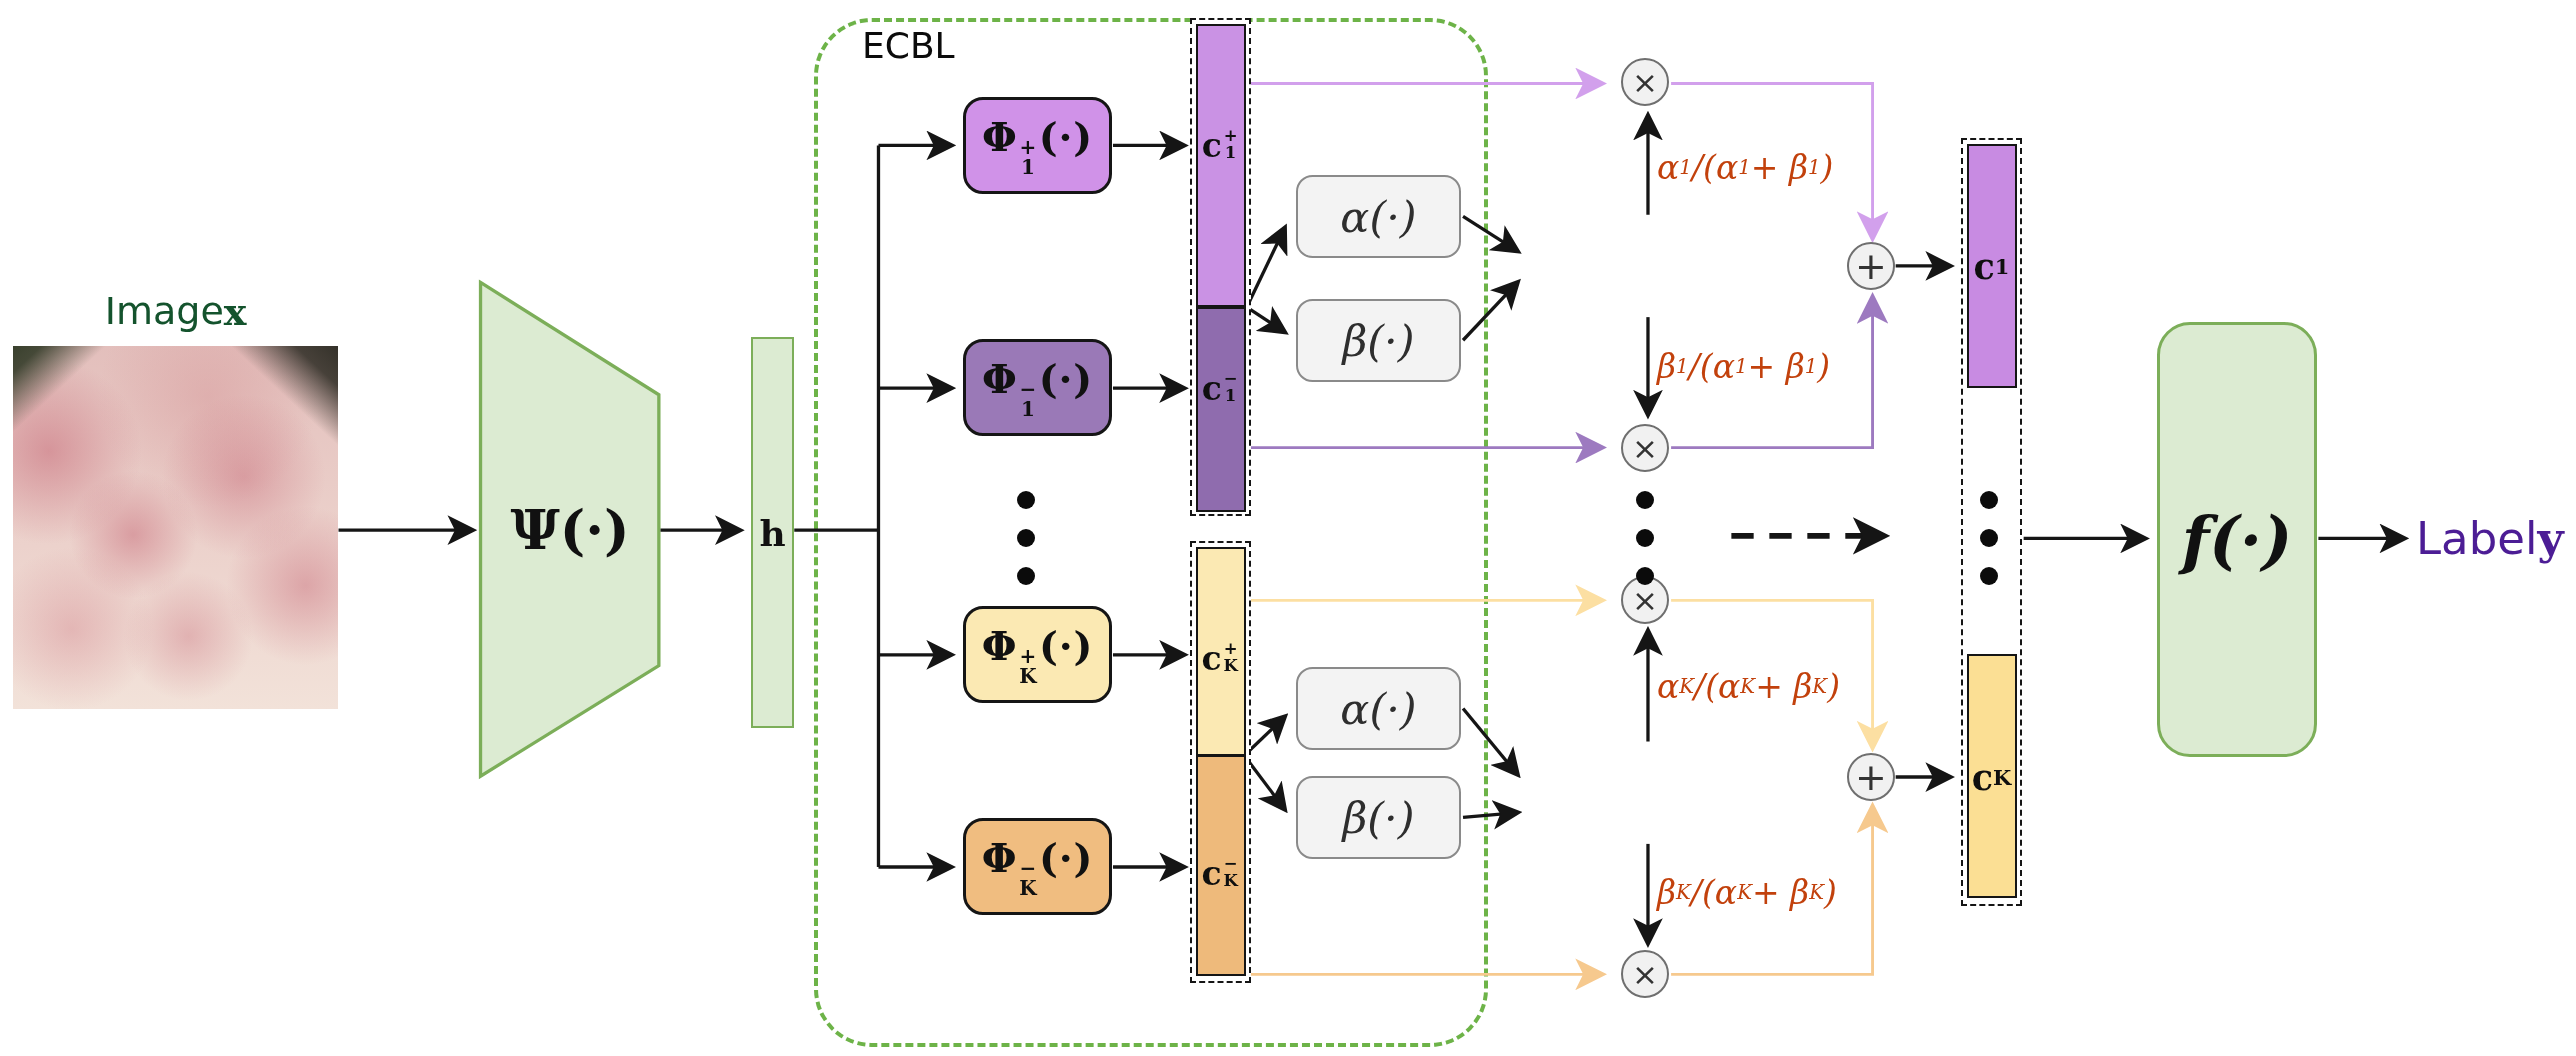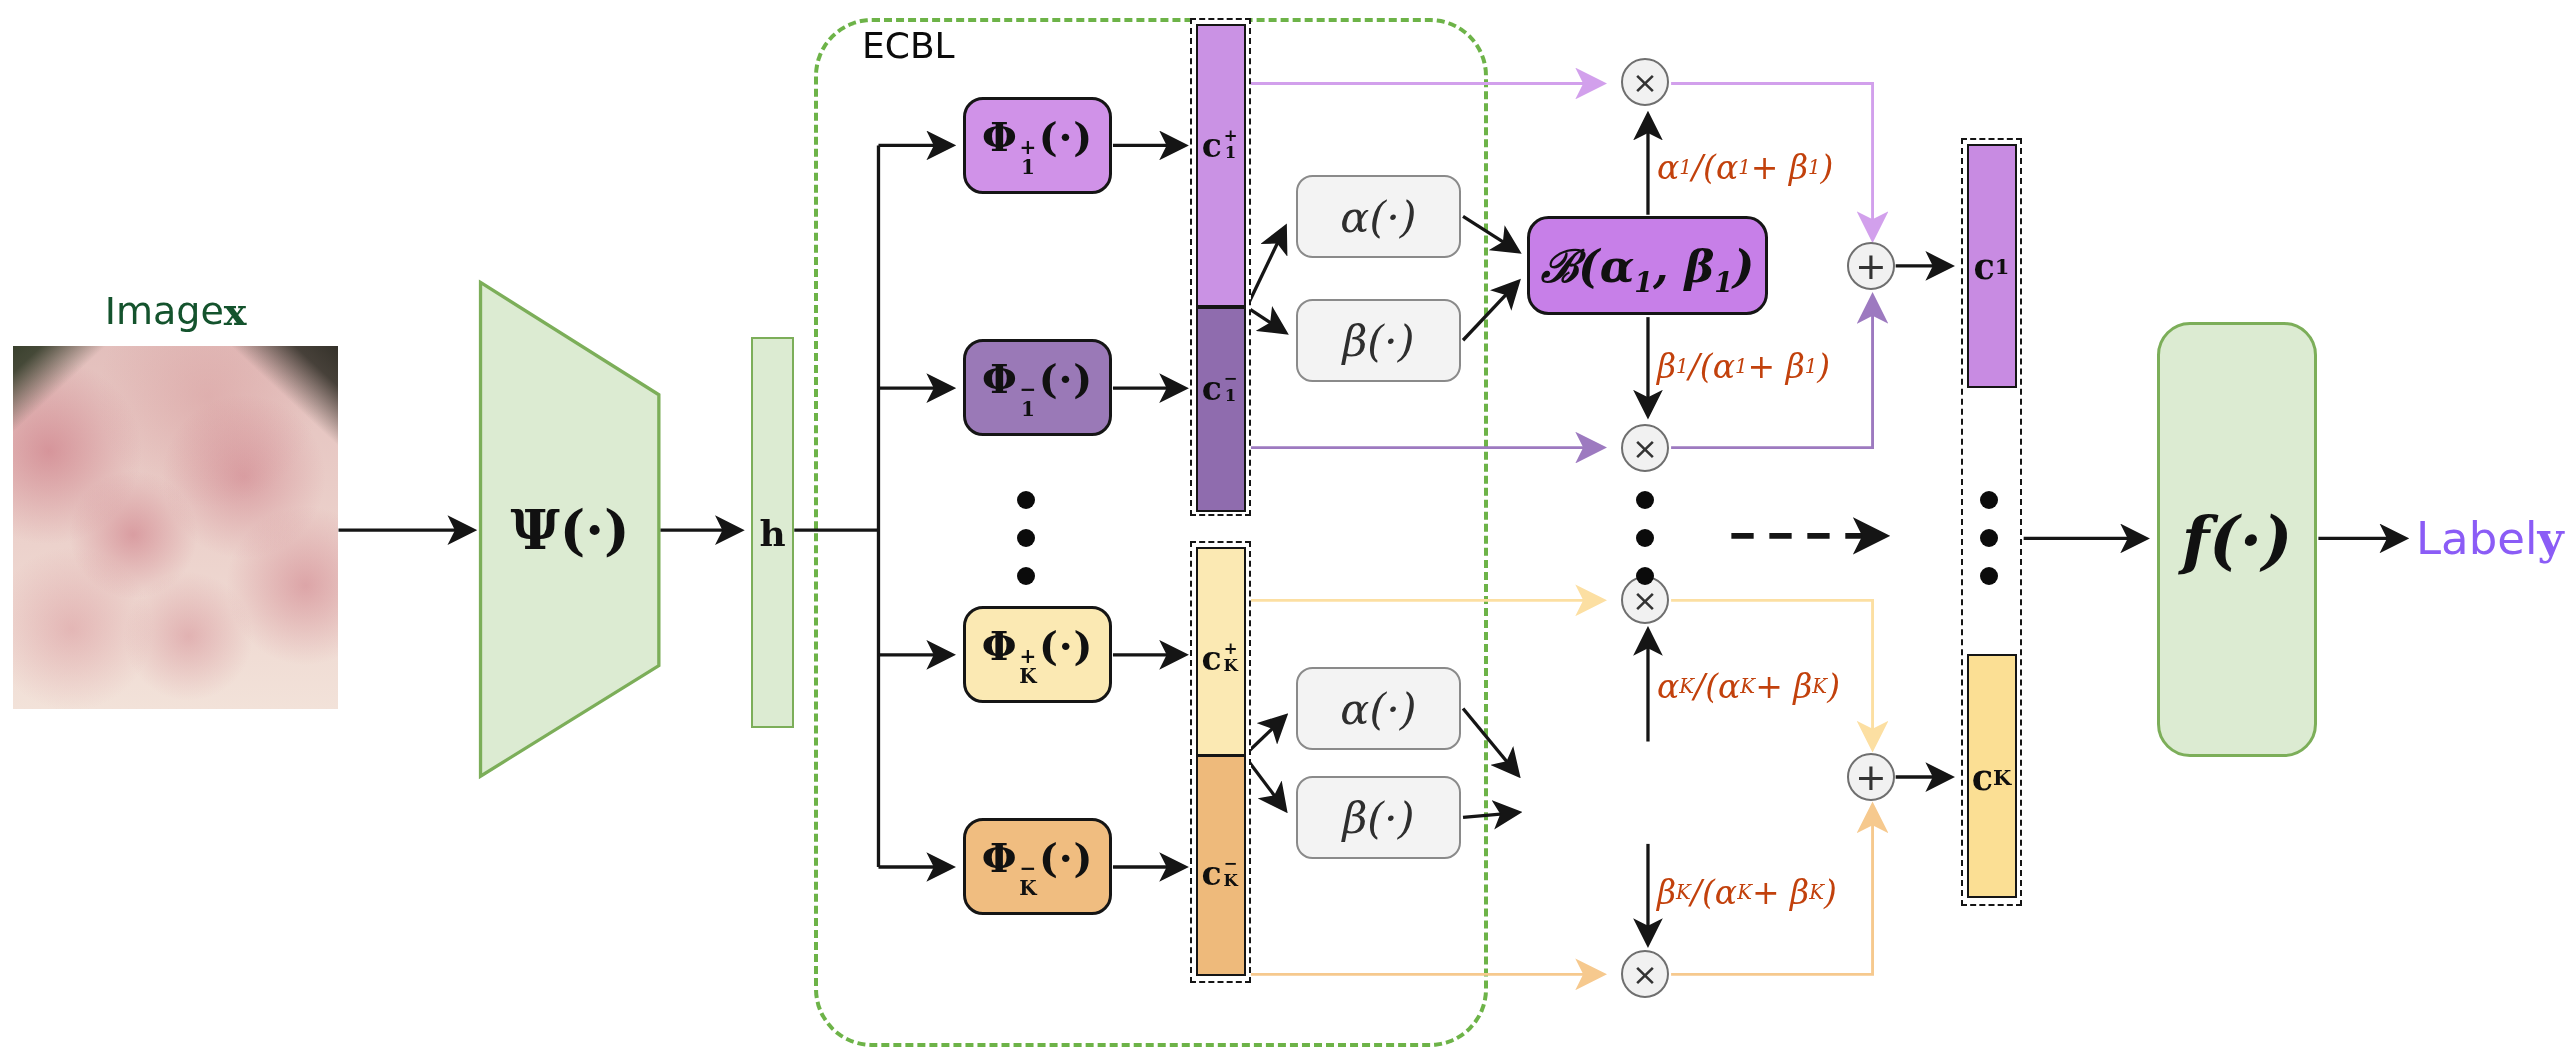--- a/index.html
+++ b/index.html
@@ -32,21 +32,21 @@
   .dots i{width:18px;height:18px;border-radius:50%;background:#0b0b0b}
   .ecbl{position:absolute;left:814px;top:18px;width:674px;height:1029px;
        border:4.1px dashed #6db348;border-radius:58px;box-sizing:border-box}
   .ecbl-title{position:absolute;left:862px;top:25px;font:36px "DejaVu Sans",sans-serif;color:#0b0b0b}
   .hbar{left:751px;top:337px;width:43px;height:391px;border:2.5px solid;box-sizing:border-box;
        font:700 36px "DejaVu Serif",serif}
   .psi{left:481px;top:493px;width:178px;height:74px;font:700 54px "DejaVu Serif",serif}
   .fbox{left:2157px;top:322px;width:160px;height:435px;border:3.3px solid;border-radius:33px;
        font:italic 700 64px "DejaVu Serif",serif}
   .imglabel{left:13.2px;top:287px;width:325px;height:48px;font:38px "DejaVu Sans",sans-serif;color:#14532d}
-  .ylabel{left:2416px;top:512px;height:53px;font:45px "DejaVu Sans",sans-serif;color:#8b5cf6;white-space:nowrap}
+  .ylabel{left:2416px;top:512px;height:53px;font:45px "DejaVu Sans",sans-serif;color:#4c1d95;white-space:nowrap}
   .photo{left:13.2px;top:346px;width:325px;height:363px;
     background:
       linear-gradient(137deg, rgba(52,60,41,.97) 0%, rgba(52,60,41,.9) 4%, rgba(52,60,41,0) 13%),
       linear-gradient(223deg, rgba(43,42,34,.95) 0%, rgba(43,42,34,.85) 6%, rgba(43,42,34,0) 15%),
       radial-gradient(circle at 11% 29%, rgba(199,106,120,.55) 0%, rgba(199,106,120,0) 24%),
       radial-gradient(circle at 37% 52%, rgba(199,106,120,.5) 0%, rgba(199,106,120,0) 23%),
       radial-gradient(circle at 71% 36%, rgba(199,106,120,.45) 0%, rgba(199,106,120,0) 25%),
       radial-gradient(circle at 90% 66%, rgba(203,116,128,.5) 0%, rgba(203,116,128,0) 21%),
       radial-gradient(circle at 54% 80%, rgba(203,116,128,.4) 0%, rgba(203,116,128,0) 19%),
       radial-gradient(circle at 18% 78%, rgba(208,124,134,.38) 0%, rgba(208,124,134,0) 21%),
@@ -199,23 +199,20 @@
   <div class="box greybox" style="left:1296px;top:299px;background:#f3f3f3">
     <span>β(·)</span>
     </div>
   <div class="box greybox" style="left:1296px;top:667px;background:#f3f3f3">
     <span>α(·)</span>
     </div>
   <div class="box greybox" style="left:1296px;top:776px;background:#f3f3f3">
     <span>β(·)</span>
     </div>
 
-  <div class="box bblock" style="left: 1527px; top: 216px; background: rgb(199, 127, 232);">
-    <span>ℬ(α<sub>1</sub>, β<sub>1</sub>)</span>
-    </div>
 
   <div class="ratio" style="left:1657px;top:144px">α<sub>1</sub>/(α<sub>1</sub> + β<sub>1</sub>)</div>
   <div class="ratio" style="left:1657px;top:343px">β<sub>1</sub>/(α<sub>1</sub> + β<sub>1</sub>)</div>
   <div class="ratio" style="left:1657px;top:663px">α<sub>K</sub>/(α<sub>K</sub> + β<sub>K</sub>)</div>
   <div class="ratio" style="left:1657px;top:869px">β<sub>K</sub>/(α<sub>K</sub> + β<sub>K</sub>)</div>
 
   <div class="node mult" style="left:1621px;top:58px;background:#f1f1f1">
     <span>×</span>
     </div>
   <div class="node mult" style="left:1621px;top:424px;background:#f1f1f1">

